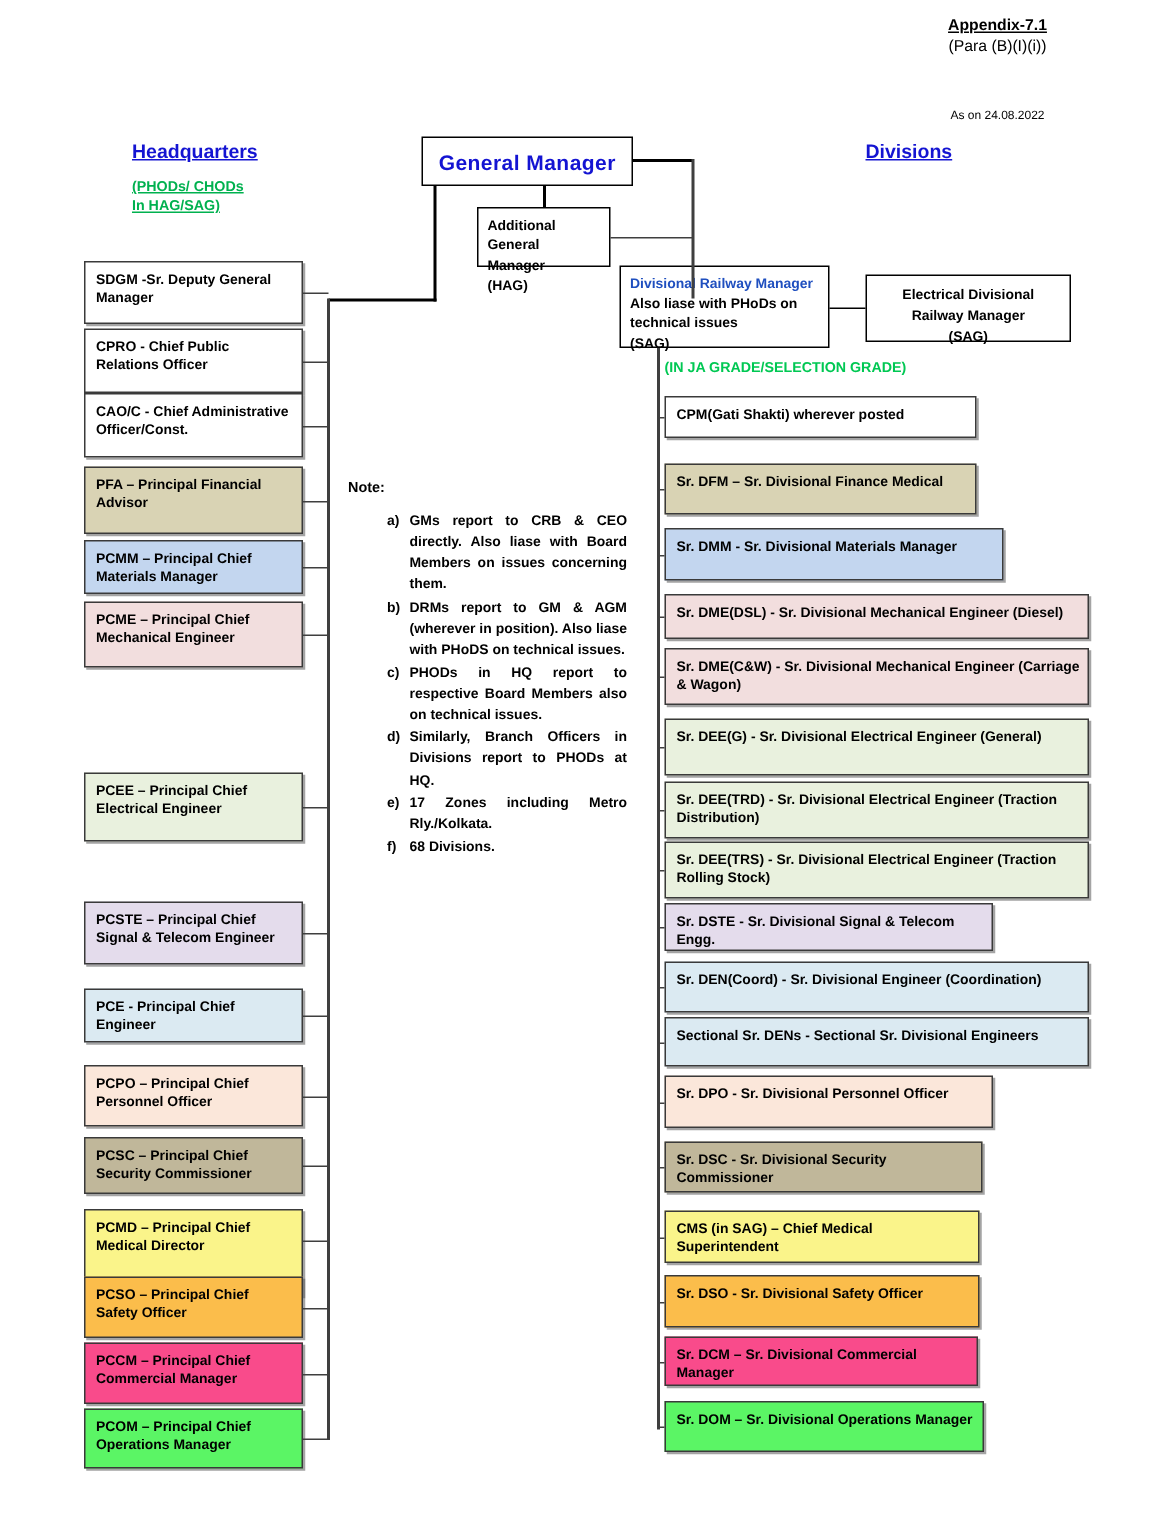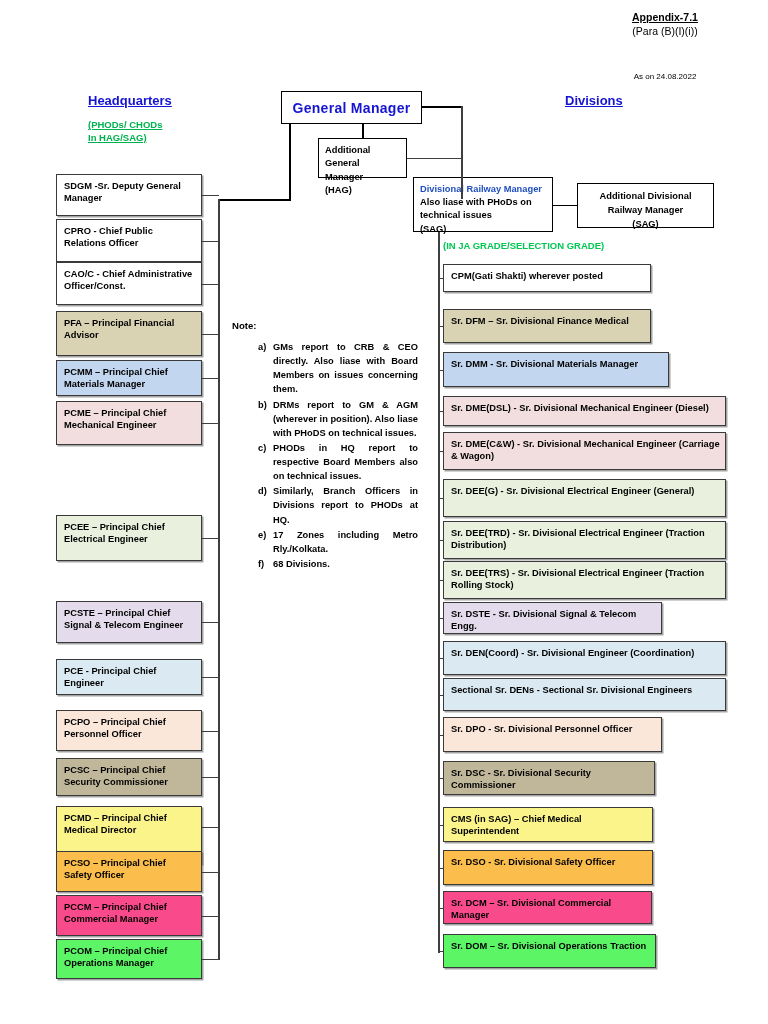--- a/index.html
+++ b/index.html
@@ -58,21 +58,21 @@
   
   .col-head {
     position: absolute;
     font-size: 13px;
     font-weight: bold;
     color: #1414d2;
     text-decoration: underline;
     white-space: nowrap;
   }
   .hq-head { left: 88px; top: 93px; }
-  .div-head { left: 565px; top: 93px; }
+  .div-head { left: 577px; top: 93px; }
 
   .hq-sub {
     position: absolute;
     left: 88px;
     top: 119px;
     font-size: 9.5px;
     font-weight: bold;
     color: #00b14f;
     text-decoration: underline;
     line-height: 1.35;
@@ -229,21 +229,21 @@
   </div>
 
   <div class="box-drm" style="left:413px; top:177px; width:140px; height:55px;">
     <span class="drm-title">Divisional Railway Manager</span>
     <span class="drm-l">Also liase with PHoDs on</span>
     <span class="drm-l">technical issues</span>
     <span class="drm-l">(SAG)</span>
   </div>
 
   <div class="box-adrm" style="left:577px; top:183px; width:137px; height:45px;">
-    <span>Additional Divisional</span>
+    <span>Electrical Divisional</span>
     <span>Railway Manager</span>
     <span>(SAG)</span>
   </div>
 
   <div class="ln-blk" style="left:362px; top:124px; width:1.6px; height:14px;"></div>
 
   <div class="ln-blk" style="left:422px; top:106px; width:40px; height:1.6px;"></div>
   <div class="ln" style="left:461px; top:106px; width:1.6px; height:93px;"></div>
 
   <div class="ln" style="left:407px; top:158px; width:55px; height:1.4px;"></div>
@@ -316,21 +316,21 @@
       <div class="box" style="left: 443px; top: 717px; width: 219px; height: 35px; background: rgb(251, 231, 218);"><span>Sr. DPO - Sr. Divisional Personnel Officer</span></div>
       <div class="ln" style="left: 439px; top: 735px; width: 4px; height: 1.4px;"></div>
       <div class="box" style="left: 443px; top: 761px; width: 212px; height: 34px; background: rgb(192, 183, 154);"><span>Sr. DSC - Sr. Divisional Security Commissioner</span></div>
       <div class="ln" style="left: 439px; top: 778px; width: 4px; height: 1.4px;"></div>
       <div class="box" style="left: 443px; top: 807px; width: 210px; height: 35px; background: rgb(250, 244, 138);"><span>CMS (in SAG) – Chief Medical Superintendent</span></div>
       <div class="ln" style="left: 439px; top: 825px; width: 4px; height: 1.4px;"></div>
       <div class="box" style="left: 443px; top: 850px; width: 210px; height: 35px; background: rgb(251, 189, 75);"><span>Sr. DSO - Sr. Divisional Safety Officer</span></div>
       <div class="ln" style="left: 439px; top: 868px; width: 4px; height: 1.4px;"></div>
       <div class="box" style="left: 443px; top: 891px; width: 209px; height: 33px; background: rgb(249, 75, 139);"><span>Sr. DCM – Sr. Divisional Commercial Manager</span></div>
       <div class="ln" style="left: 439px; top: 908px; width: 4px; height: 1.4px;"></div>
-      <div class="box" style="left: 443px; top: 934px; width: 213px; height: 34px; background: rgb(91, 245, 101);"><span>Sr. DOM – Sr. Divisional Operations Traction</span></div>
+      <div class="box" style="left: 443px; top: 934px; width: 213px; height: 34px; background: rgb(91, 245, 101);"><span>Sr. DOM – Sr. Divisional Operations Manager</span></div>
       <div class="ln" style="left: 439px; top: 951px; width: 4px; height: 1.4px;"></div>
     </div>
 
   <div class="note-label">Note:</div>
   <div class="note-list" id="note-list">
       <div class="note-item">
         <div class="marker">a)</div>
         <div class="body">GMs report to CRB &amp; CEO directly. Also liase with Board Members on issues concerning them.</div>
       </div>
       <div class="note-item">

